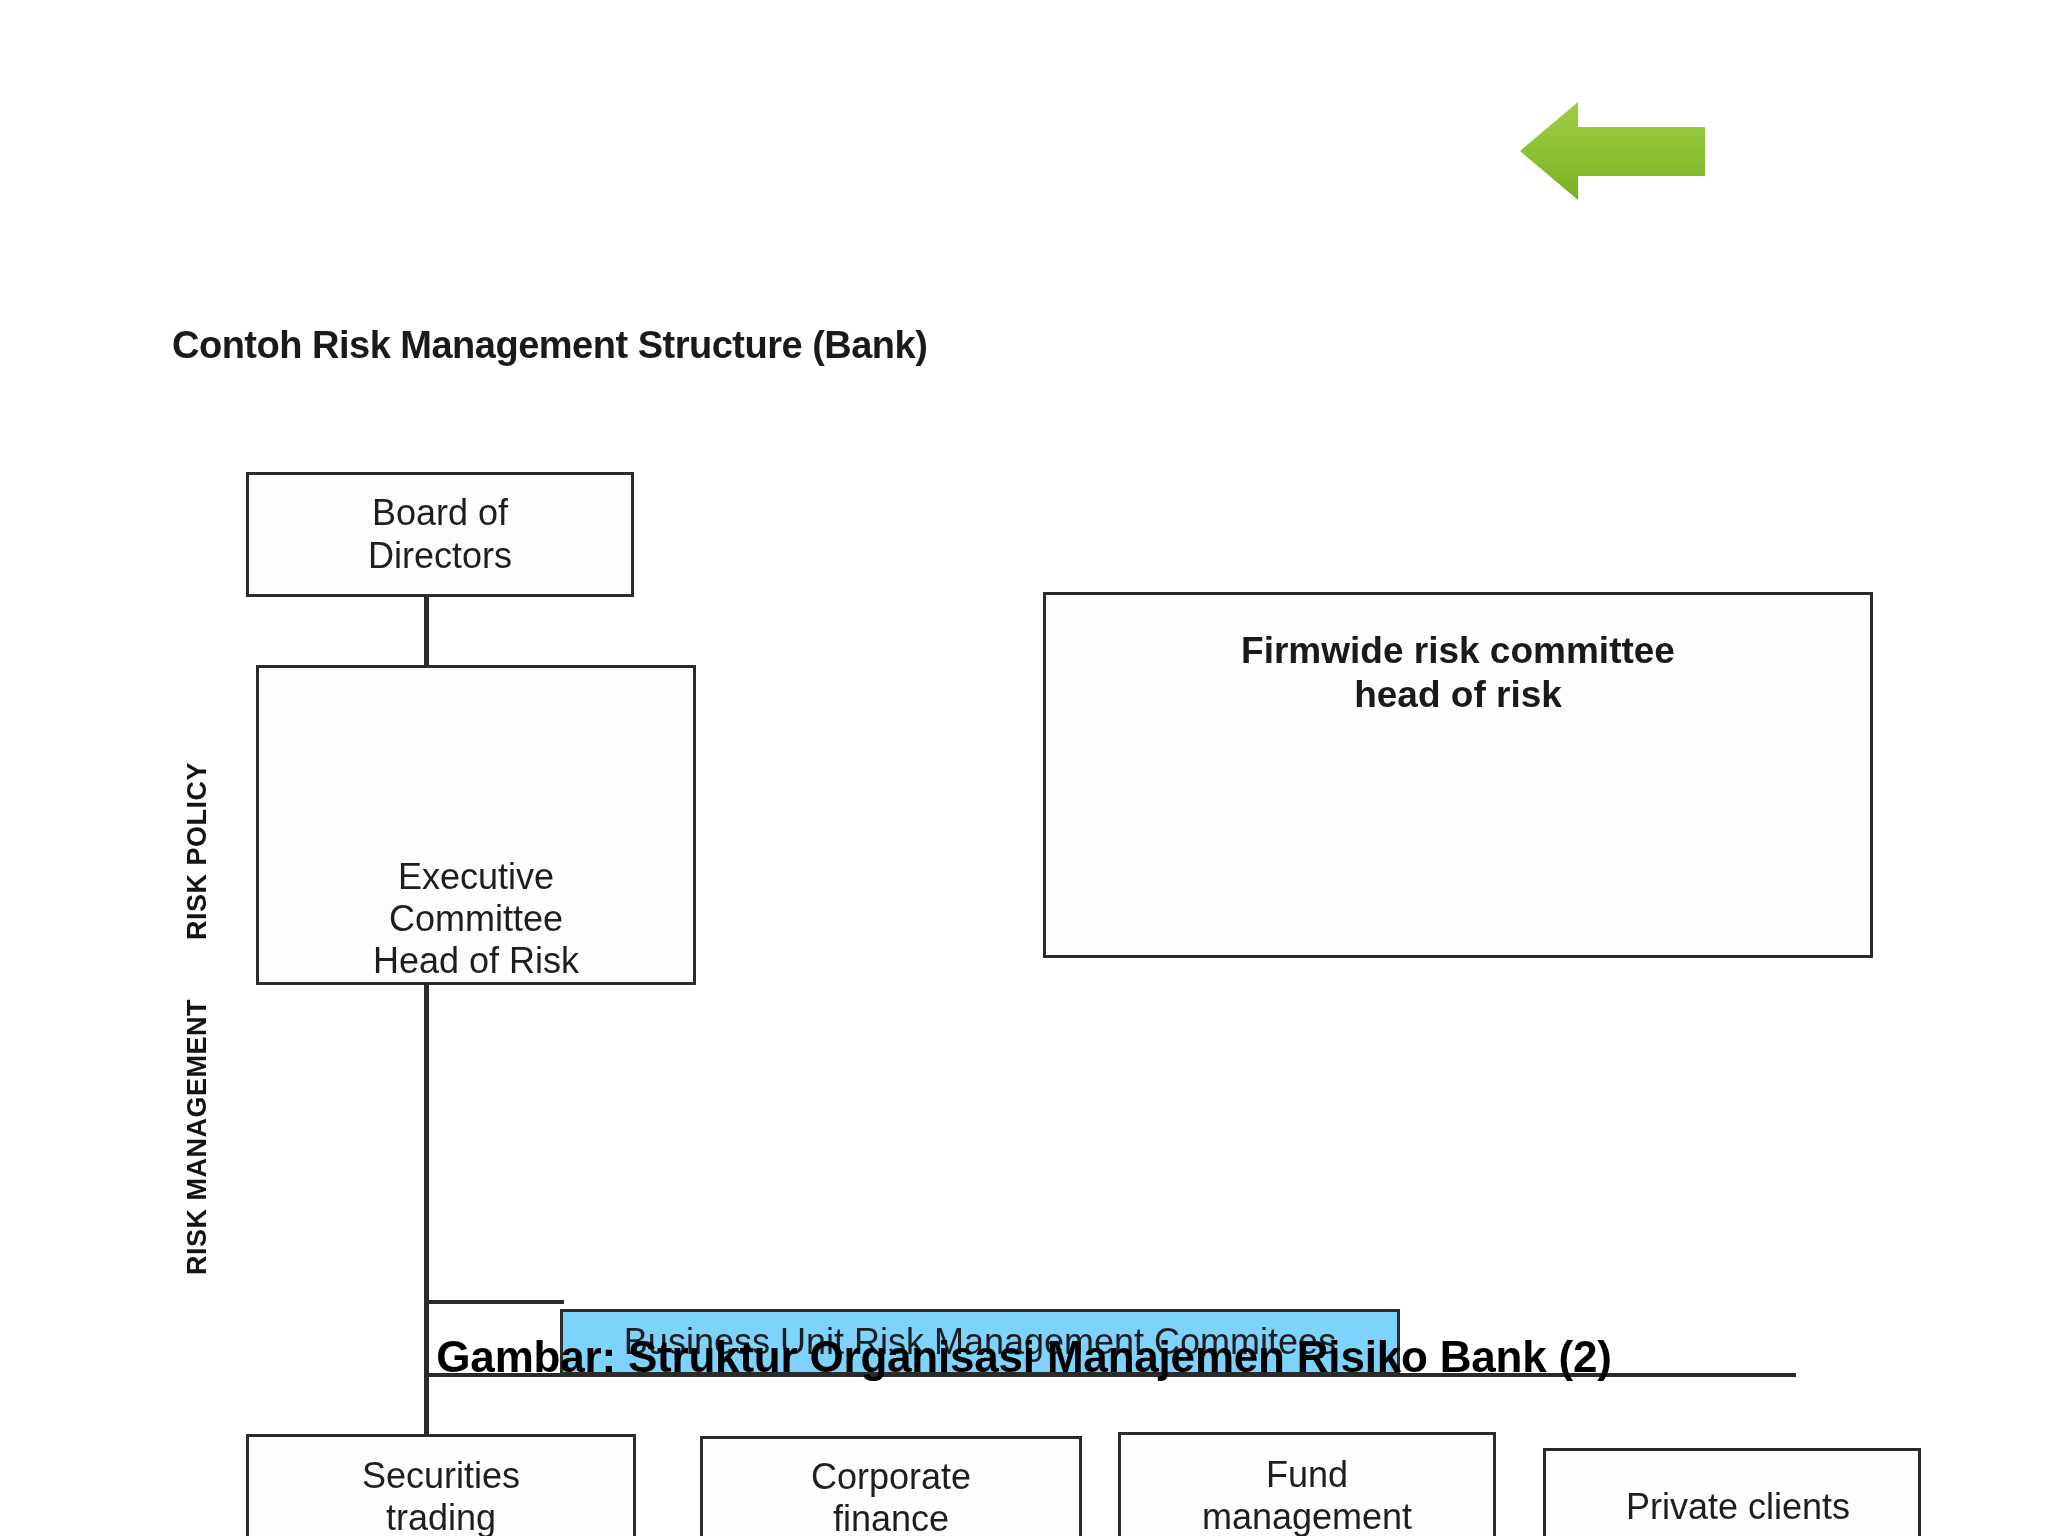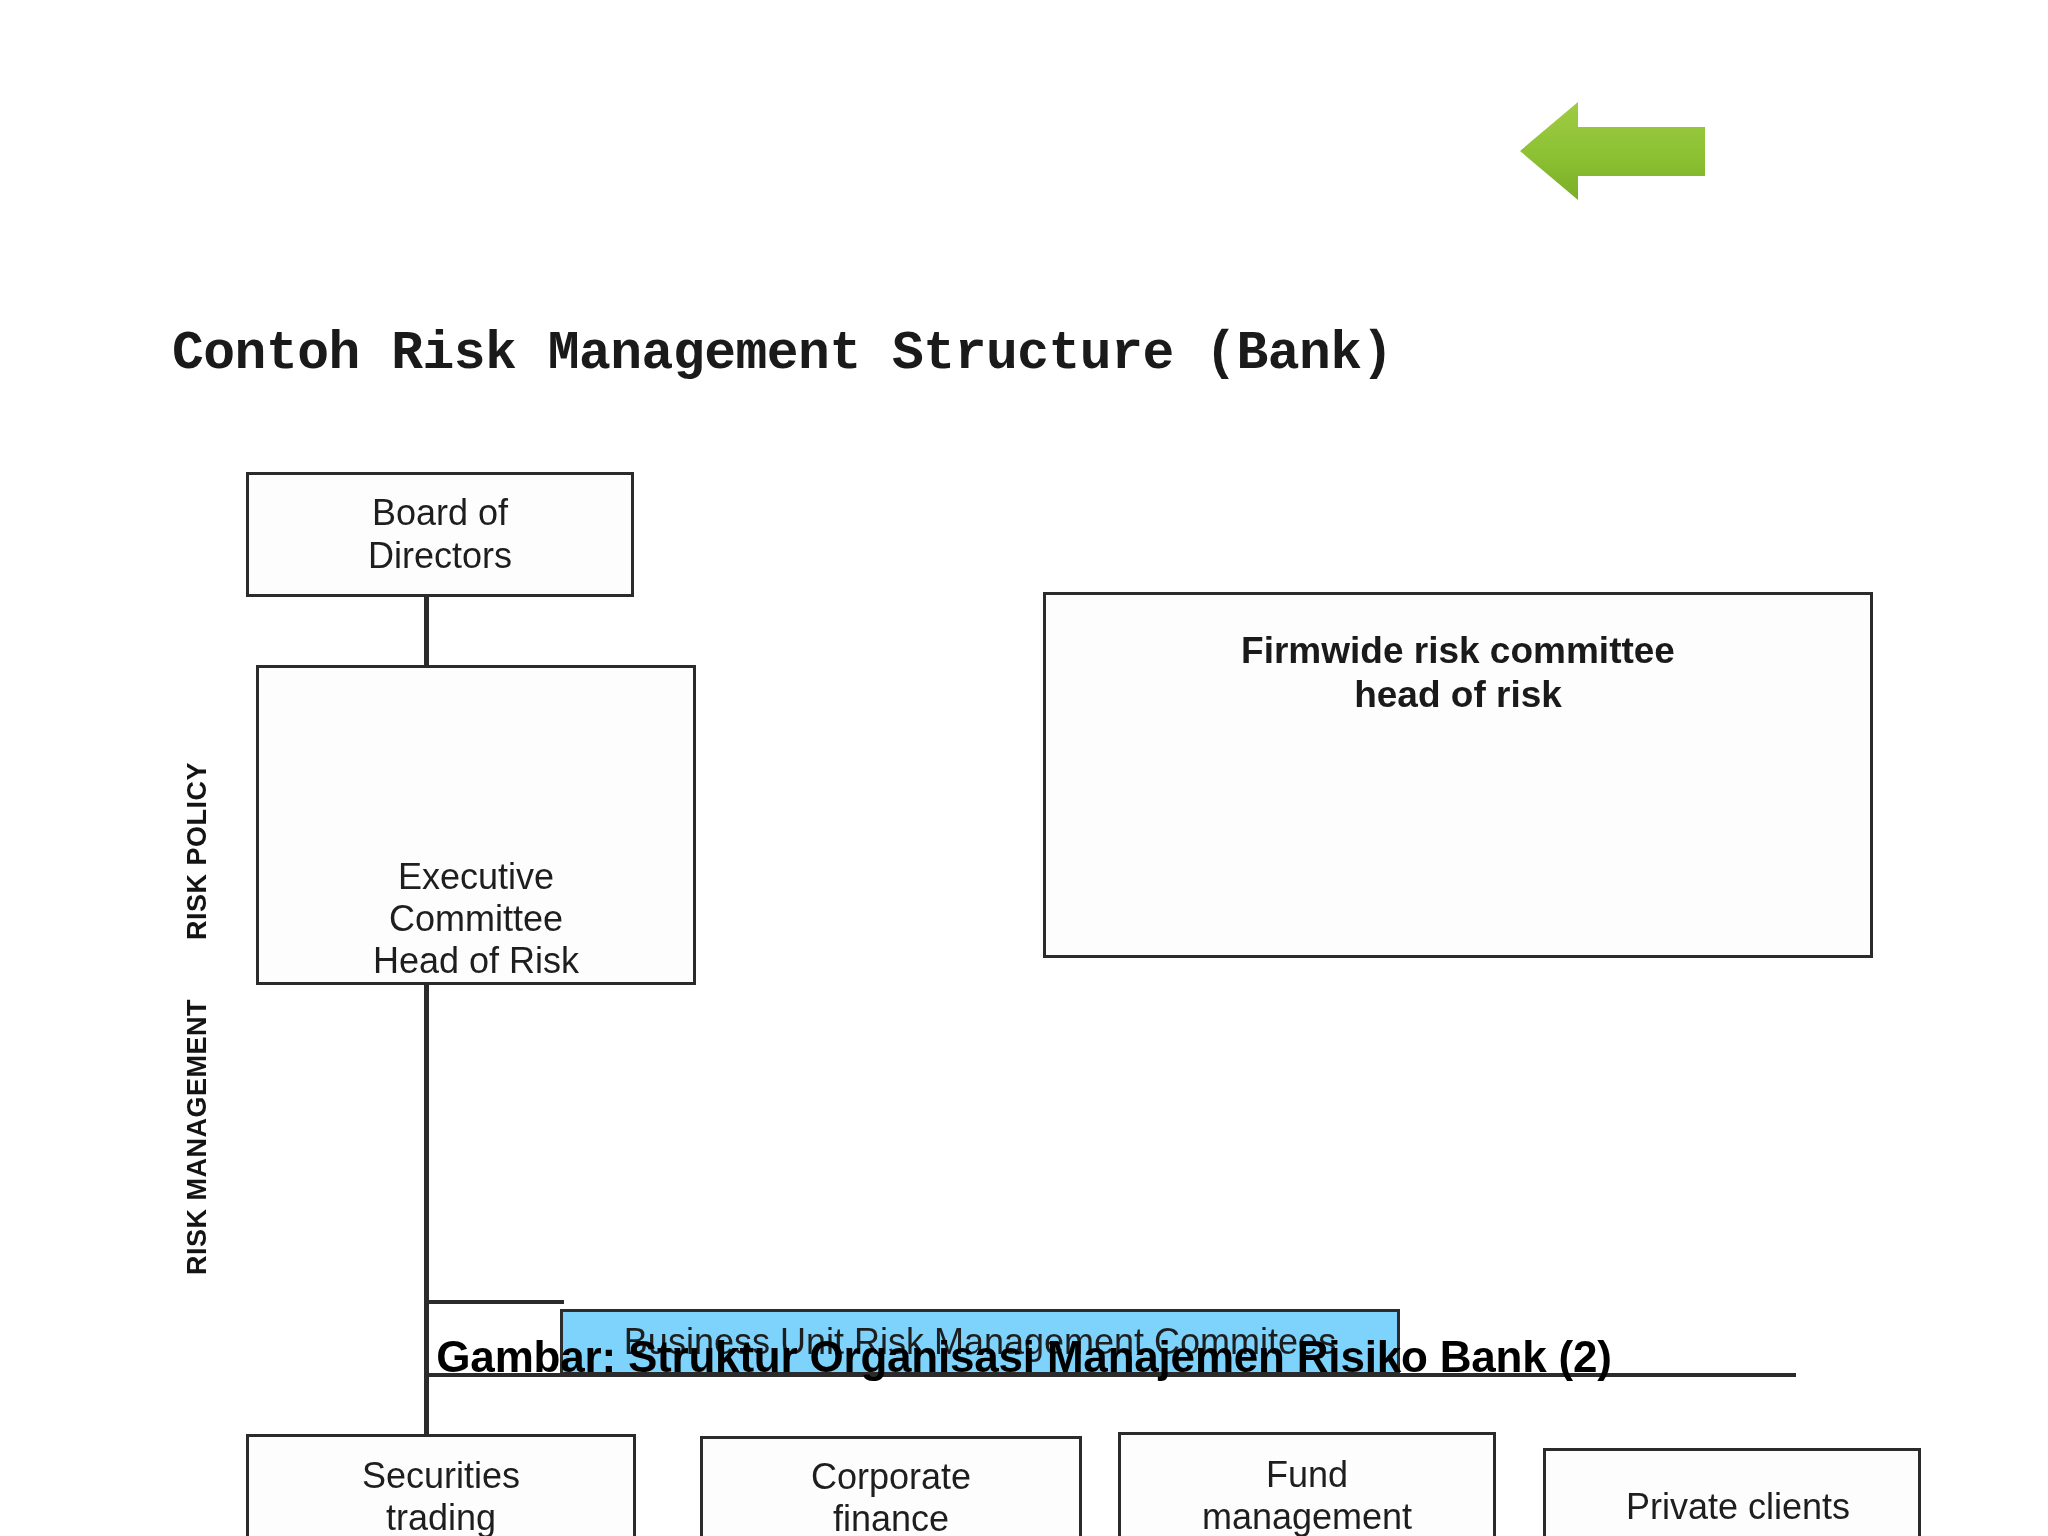--- a/index.html
+++ b/index.html
@@ -49,26 +49,26 @@
     left: 0px;
     top: 300px;
     width: 2048px;
     height: 1000px;
   }
 
   #diagram-title {
     position: absolute;
     left: 172px;
     top: 24px;
-    font-size: 53px;
+    font-size: 38px;
     font-weight: bold;
     color: #1a1a1a;
     letter-spacing: -0.5px;
     white-space: nowrap;
-    font-family: Liberation Mono, monospace;
+    font-family: Liberation Sans, sans-serif;
   }
 
   
   .side-label {
     position: absolute;
     font-size: 27px;
     font-weight: bold;
     color: #141414;
     letter-spacing: 0.5px;
     white-space: nowrap;

